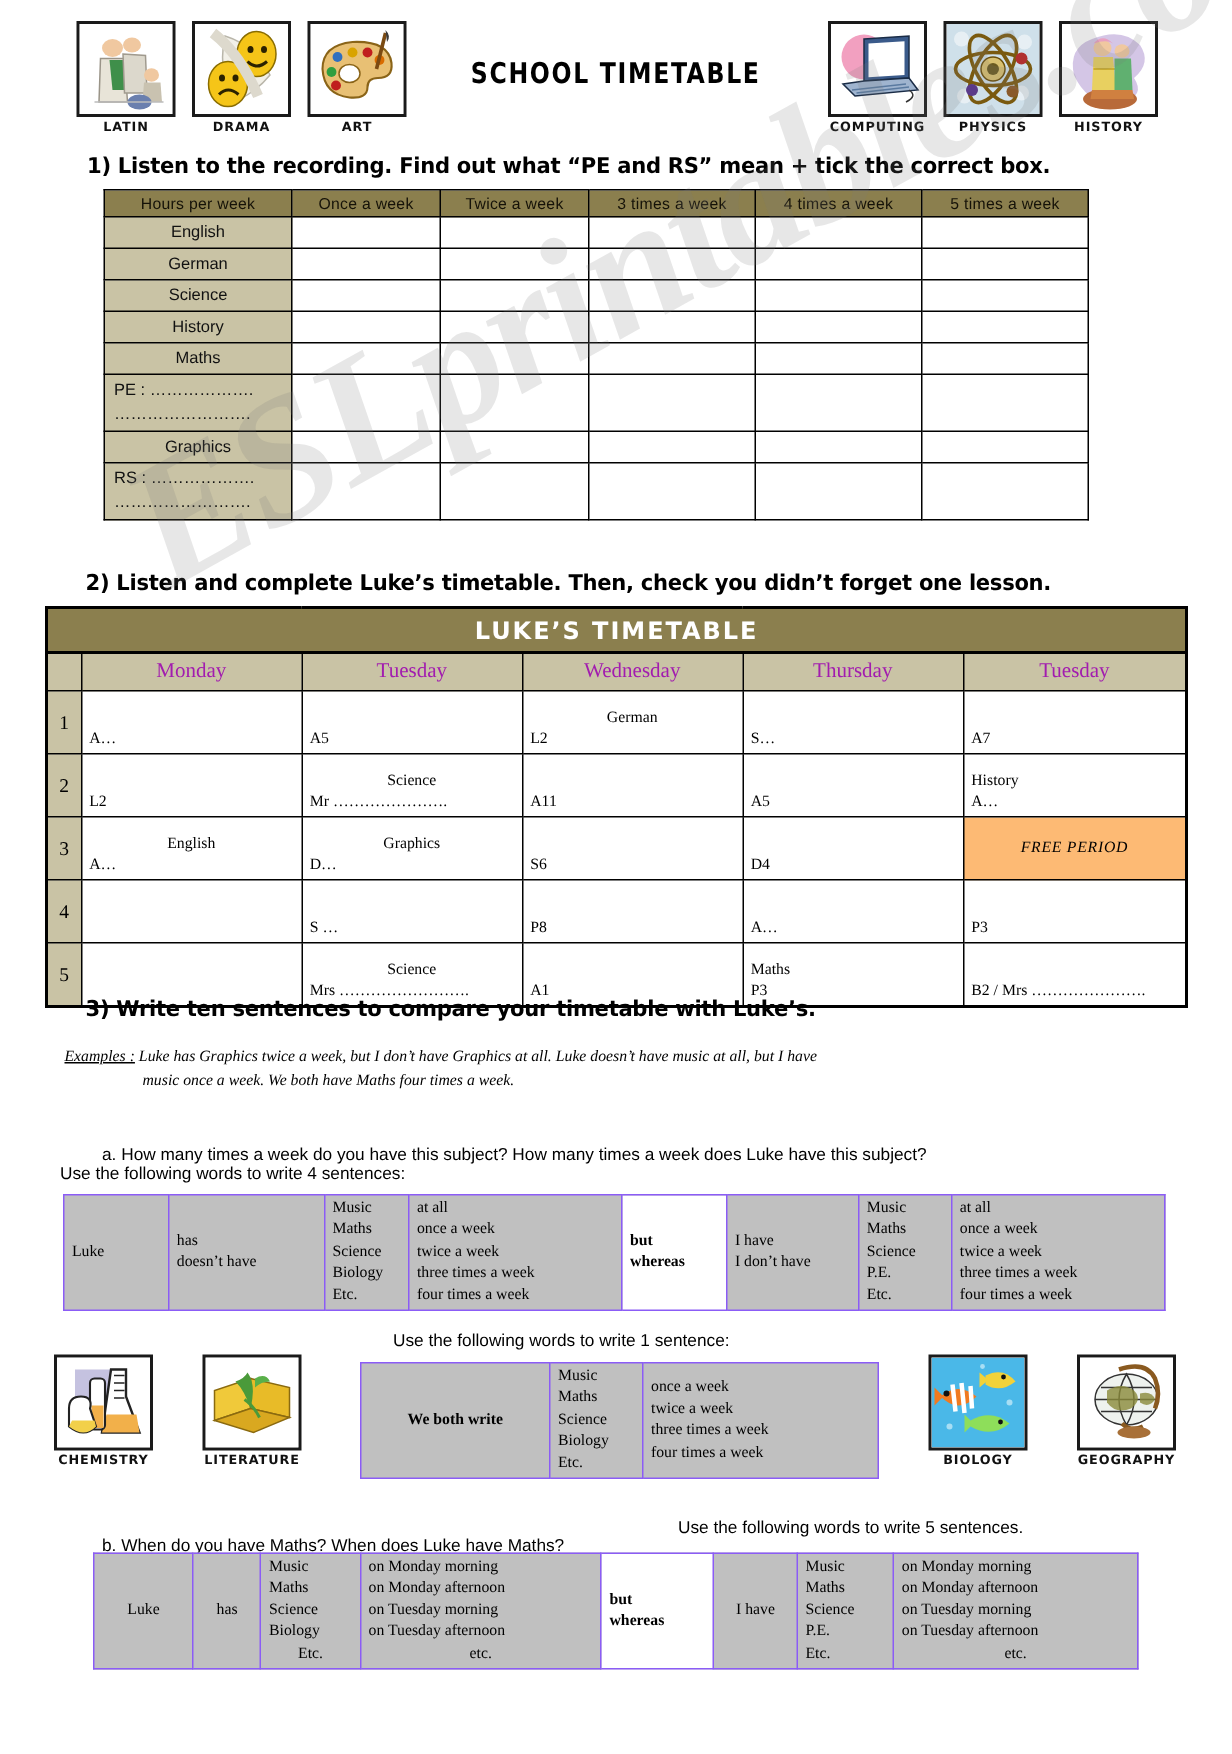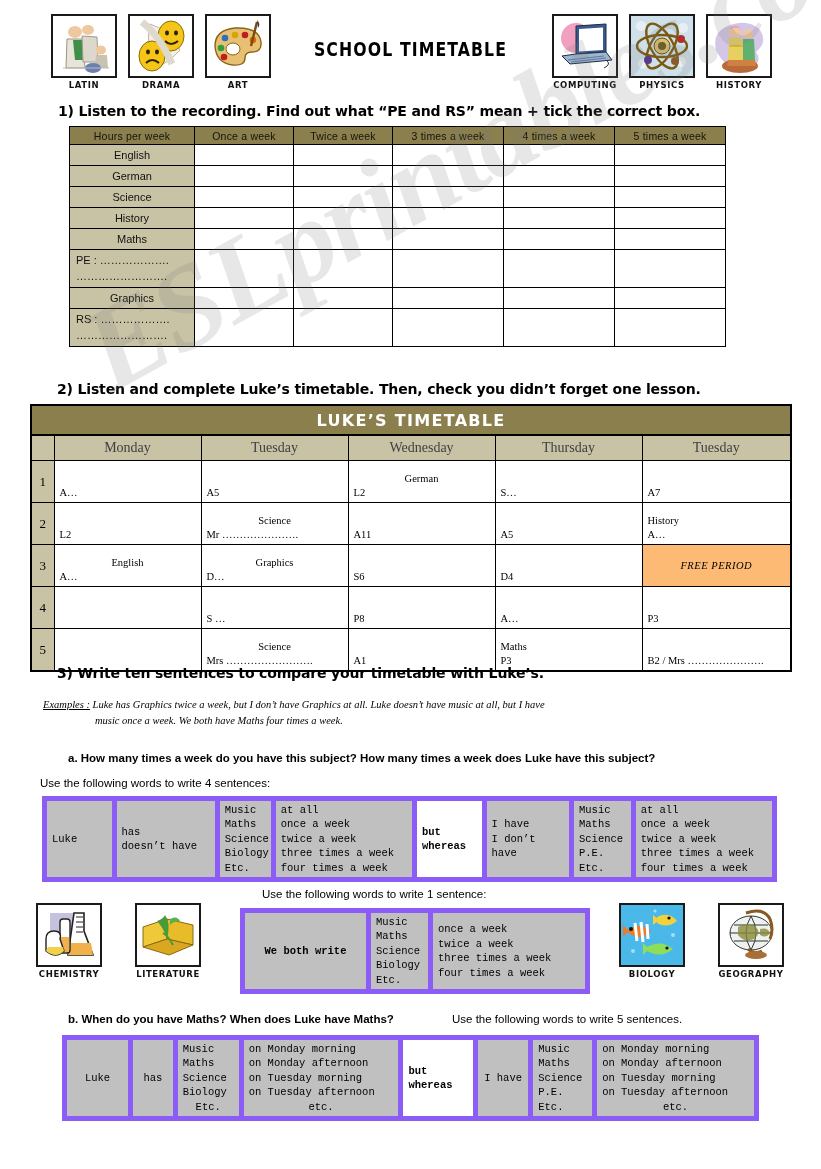--- a/index.html
+++ b/index.html
@@ -60,21 +60,21 @@
     font-size:14.5px;
     color:#000;
     letter-spacing:-0.2px;
     white-space:nowrap;
     transform:scaleX(0.97);
     transform-origin:left center;
   }
   .plain-bold{
     position:absolute;
     font-family:"Liberation Sans", sans-serif;
-    font-weight:bold;font-size:11.5px;color:#000;white-space:nowrap;
+    font-weight:normal;font-size:11.5px;color:#000;white-space:nowrap;margin-top:12px;
   }
   .plain{
     position:absolute;
     font-family:"Liberation Sans", sans-serif;
     font-size:11.5px;color:#000;white-space:nowrap;
   }
   .examples{
     position:absolute;
     font-family:"Liberation Serif", serif;
     font-style:italic;font-size:10.5px;color:#000;line-height:1.5;
@@ -112,21 +112,21 @@
   .t2 .banner{
     background:#8b7f4e;color:#fff;
     font-family:"DejaVu Sans", sans-serif;
     font-weight:bold;font-size:16px;letter-spacing:1.3px;
     text-align:center;height:26px;vertical-align:middle;
     border-bottom:2px solid #000;
   }
   .t2 .dayhead{
     background:#c9c3a5;text-align:center;
     font-family:"Liberation Serif", serif;
-    font-size:14px;height:22px;vertical-align:middle;color:#404040;
+    font-size:14px;height:22px;vertical-align:middle;color:#a21caf;
   }
   .t2 .corner{background:#c9c3a5;}
   .t2 .rownum{
     background:#c9c3a5;text-align:center;vertical-align:middle;
     font-family:"Liberation Serif", serif;font-size:13px;width:22px;
   }
   .t2 .cell{
     background:#fff;height:38px;padding:1px 5px 2px 5px;
     font-family:"Liberation Serif", serif;font-size:10.5px;line-height:1.35;
   }
@@ -135,22 +135,22 @@
   .t2 .free{
     background:#fdba74;text-align:center;vertical-align:middle;
     font-family:"Liberation Serif", serif;font-style:italic;font-size:10.5px;
     letter-spacing:.5px;
   }
 
   
   .gt{position:absolute;border-collapse:collapse;table-layout:fixed;
       background:#c0c0c0;border:1px solid #555;}
   .gt td{
-    border:5px solid #8b5cf6;background:#c0c0c0;
-    font-family:Liberation Mono, monospace;
+    border:1px solid #8b5cf6;background:#c0c0c0;
+    font-family:Liberation Serif, serif;
     font-size:10.5px;color:#000;
     padding:2px 5px;line-height:1.38;vertical-align:middle;
   }
   .gt td.white{background:#ffffff;}
   .gt td.b{font-weight:bold;}
   .gt td.ctr{text-align:center;}
   .gt .lines span{display:block;}
 
   
   .icon-box svg{display:block;width:100%;height:100%;}

